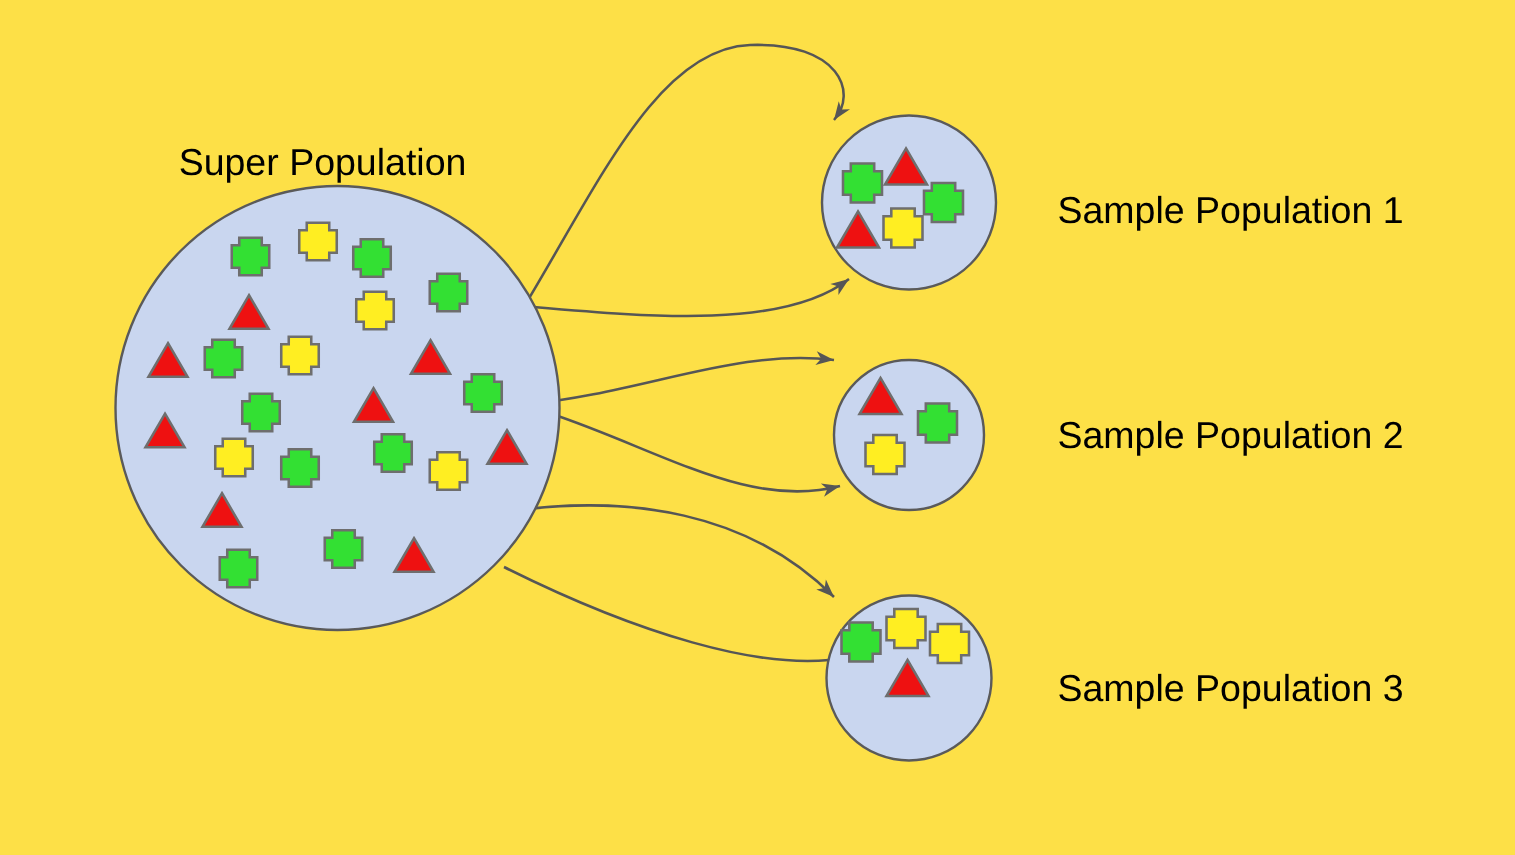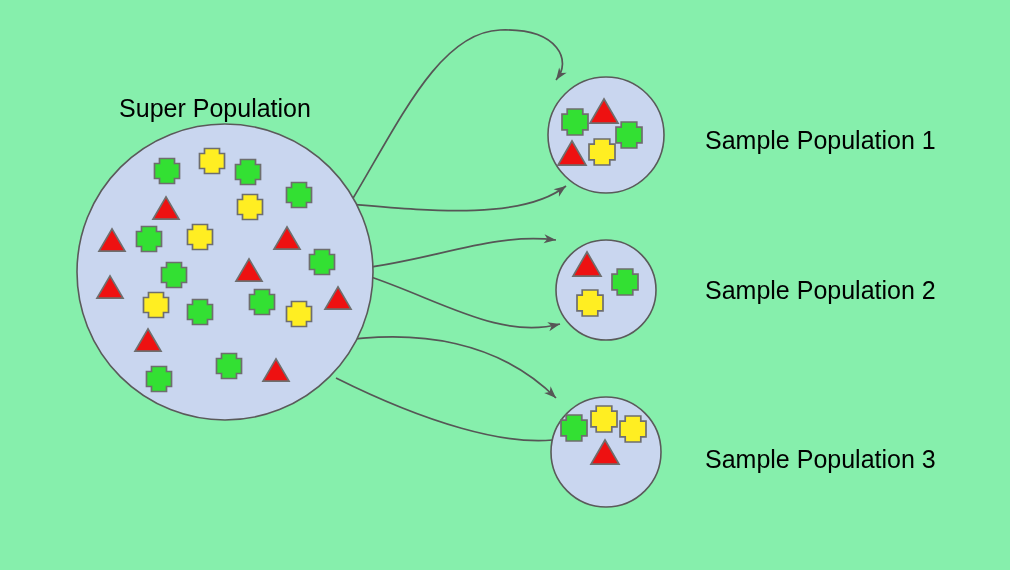--- a/index.html
+++ b/index.html
@@ -8,21 +8,21 @@
     padding: 0;
     background: #ffffff;
   }
   body {
     font-family: "Liberation Sans", sans-serif;
   }
   #canvas {
     position: relative;
     width: 1010px;
     height: 570px;
-    background: #86efac;
+    background: #fde047;
     overflow: hidden;
   }
   #diagram-svg {
     position: absolute;
     left: 0;
     top: 0;
     width: 1010px;
     height: 570px;
   }
   .diagram-label {

